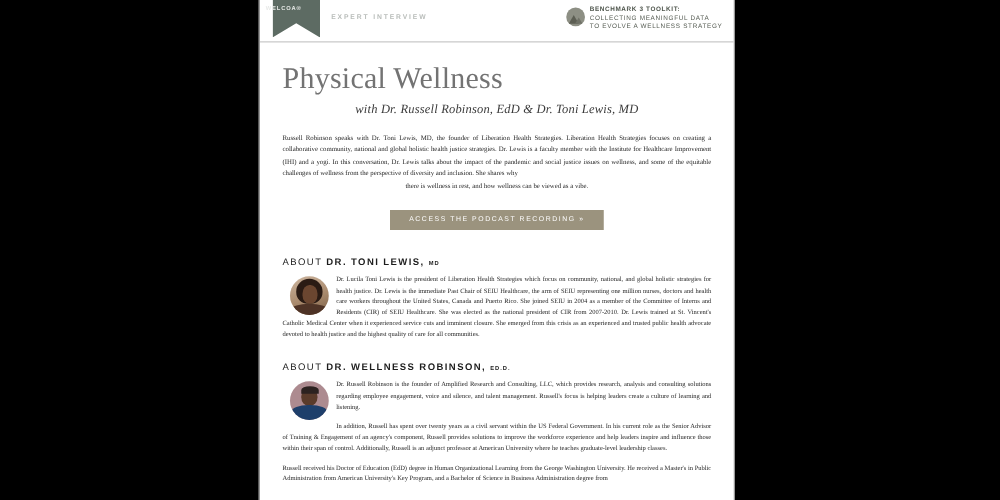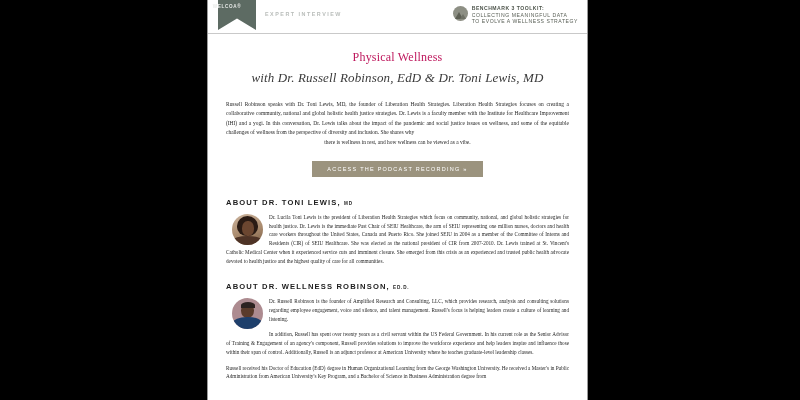--- a/index.html
+++ b/index.html
@@ -100,31 +100,30 @@
     letter-spacing: 0.55px;
     color: #5a6057;
     white-space: nowrap;
   }
   .tk-line.bold { font-weight: 700; color: #4e554c; letter-spacing: 0.5px; }
 
   
   .body-wrap { padding: 0 18px; }
 
   .title {
-    text-align: center;
-    font-size: 12px;
-    color: #be185d;
+    font-size: 24px;
+    color: #737373;
     margin-top: 16px;
     font-weight: 400;
     letter-spacing: 0.2px;
   }
   .subtitle {
     text-align: center;
     font-style: italic;
-    font-size: 13px;
+    font-size: 10px;
     color: #3a3a3a;
     margin-top: 5px;
     letter-spacing: 0.15px;
   }
   .intro {
     margin-top: 14px;
     font-size: 5.45px;
     line-height: 1.72;
     color: #272727;
     text-align: justify;
@@ -154,21 +153,21 @@
   
   .about-section { margin-top: 21px; }
   .about-section.second { margin-top: 17px; }
   .about-head {
     font-family: "Liberation Sans", sans-serif;
     font-size: 7.6px;
     letter-spacing: 1.15px;
     color: #1d1d1d;
     font-weight: 400;
   }
-  .about-head .lead { font-weight: 700; }
+  .about-head .lead { font-weight: 400; }
   .about-head .strong { font-weight: 700; }
   .about-head .degree { font-size: 4.6px; font-weight: 700; letter-spacing: 0.8px; }
 
   .bio-block { margin-top: 6px; }
   .avatar {
     float: left;
     width: 31px; height: 31px;
     border-radius: 50%;
     margin: 1px 6px 2px 6px;
     position: relative;

